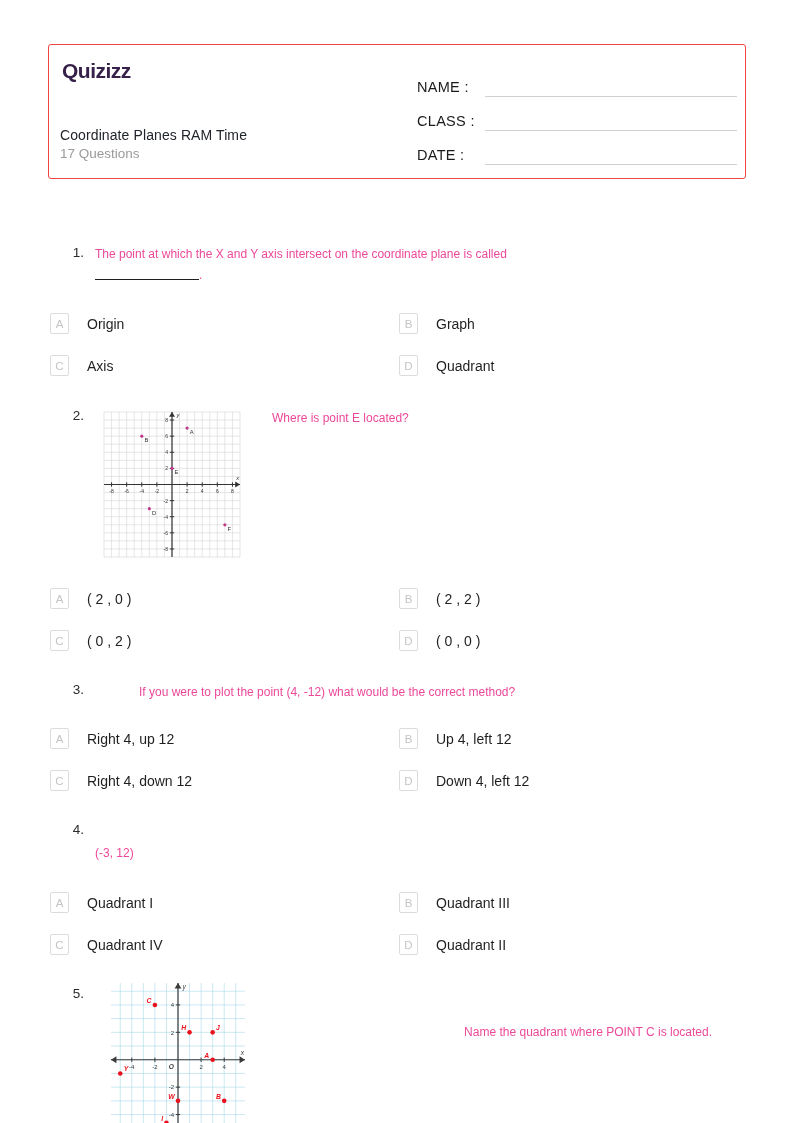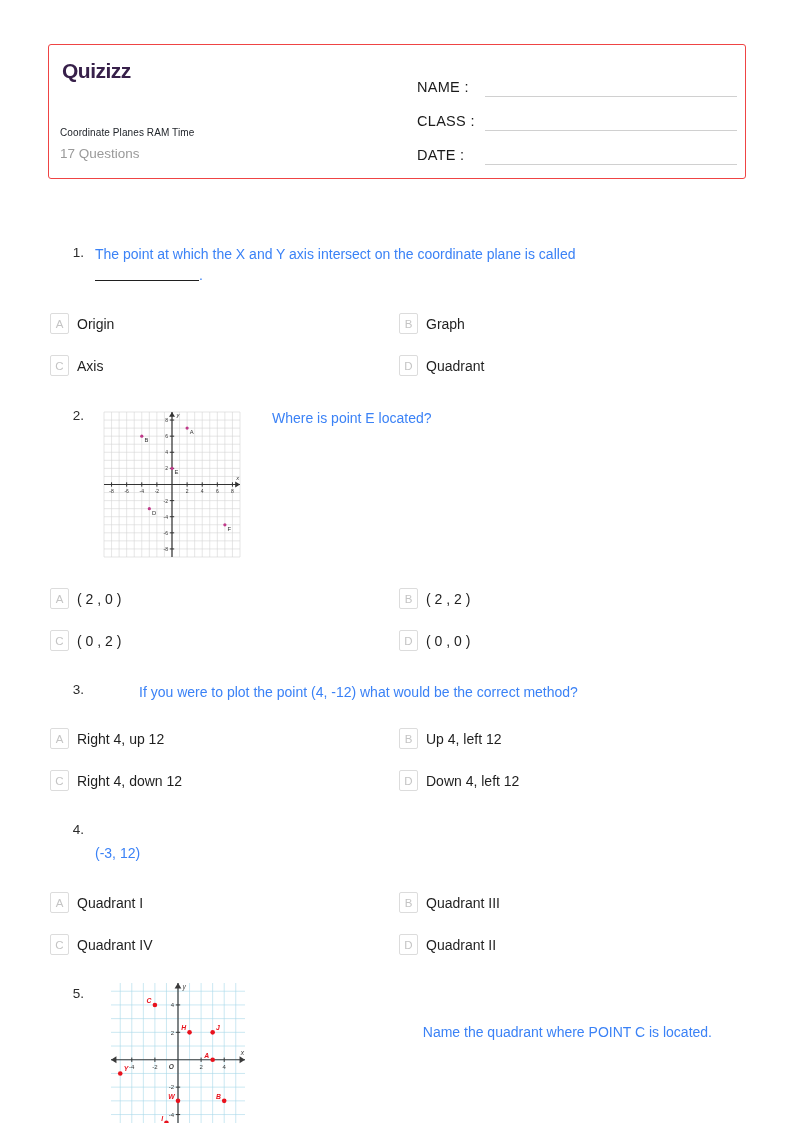--- a/index.html
+++ b/index.html
@@ -18,21 +18,21 @@
     border: 1px solid #ef4444; border-radius: 3px;
     background: #fff;
   }
   .logo {
     position: absolute; left: 13px; top: 14px;
     font-size: 21px; font-weight: 700; letter-spacing: -0.5px;
     color: #37204a;
   }
   .quiz-title {
     position: absolute; left: 11px; top: 82px;
-    font-size: 10px; color: #21252b; letter-spacing: 0.1px;
+    font-size: 14px; color: #21252b; letter-spacing: 0.1px;
   }
   .quiz-sub {
     position: absolute; left: 11px; top: 101px;
     font-size: 13.5px; color: #9a9a9a;
   }
   .fields { position: absolute; left: 368px; top: 18px; width: 320px; }
   .field-row { display:flex; align-items: flex-end; height: 34px; }
   .field-label {
     font-size: 14.5px; color:#1b1b1b; letter-spacing:0.3px;
     width: 68px; flex: none; padding-bottom: 2px;
@@ -40,37 +40,37 @@
   .field-line { flex: 1; border-bottom: 1px solid #d0d0d0; height: 22px; }
 
   
   .q-block { position: absolute; left: 0; width: 794px; }
   .q-num {
     position: absolute; left: 58px;
     font-size: 13.5px; color: #2b2b2b; width: 26px; text-align: right;
   }
   .q-text {
     position: absolute; left: 95px; width: 600px;
-    font-size: 14px; color: #3b82f6; line-height: 21px;
+    font-size: 12px; color: #ec4899; line-height: 21px;
   }
   .q-blank {
     display:inline-block; width: 104px; border-bottom: 1.4px solid #1f1f1f;
     height: 12px; vertical-align: -1px;
   }
 
   .opt {
     position: absolute; display: flex; align-items: center;
   }
   .opt-box {
     width: 19px; height: 21px; border: 1px solid #dcdcdc; border-radius: 2px;
     display:flex; align-items:center; justify-content:center;
     font-size: 11.5px; color: #c4c4c4; flex: none;
   }
   .opt-label {
-    margin-left: 8px; font-size: 14px; color: #1f1f1f; white-space: nowrap;
+    margin-left: 18px; font-size: 14px; color: #1f1f1f; white-space: nowrap;
   }
 
   
   .graph { position: absolute; }
 
   
   svg { display:block; }
   text { font-family: "Liberation Sans", sans-serif; }
 </style>
 </head>

